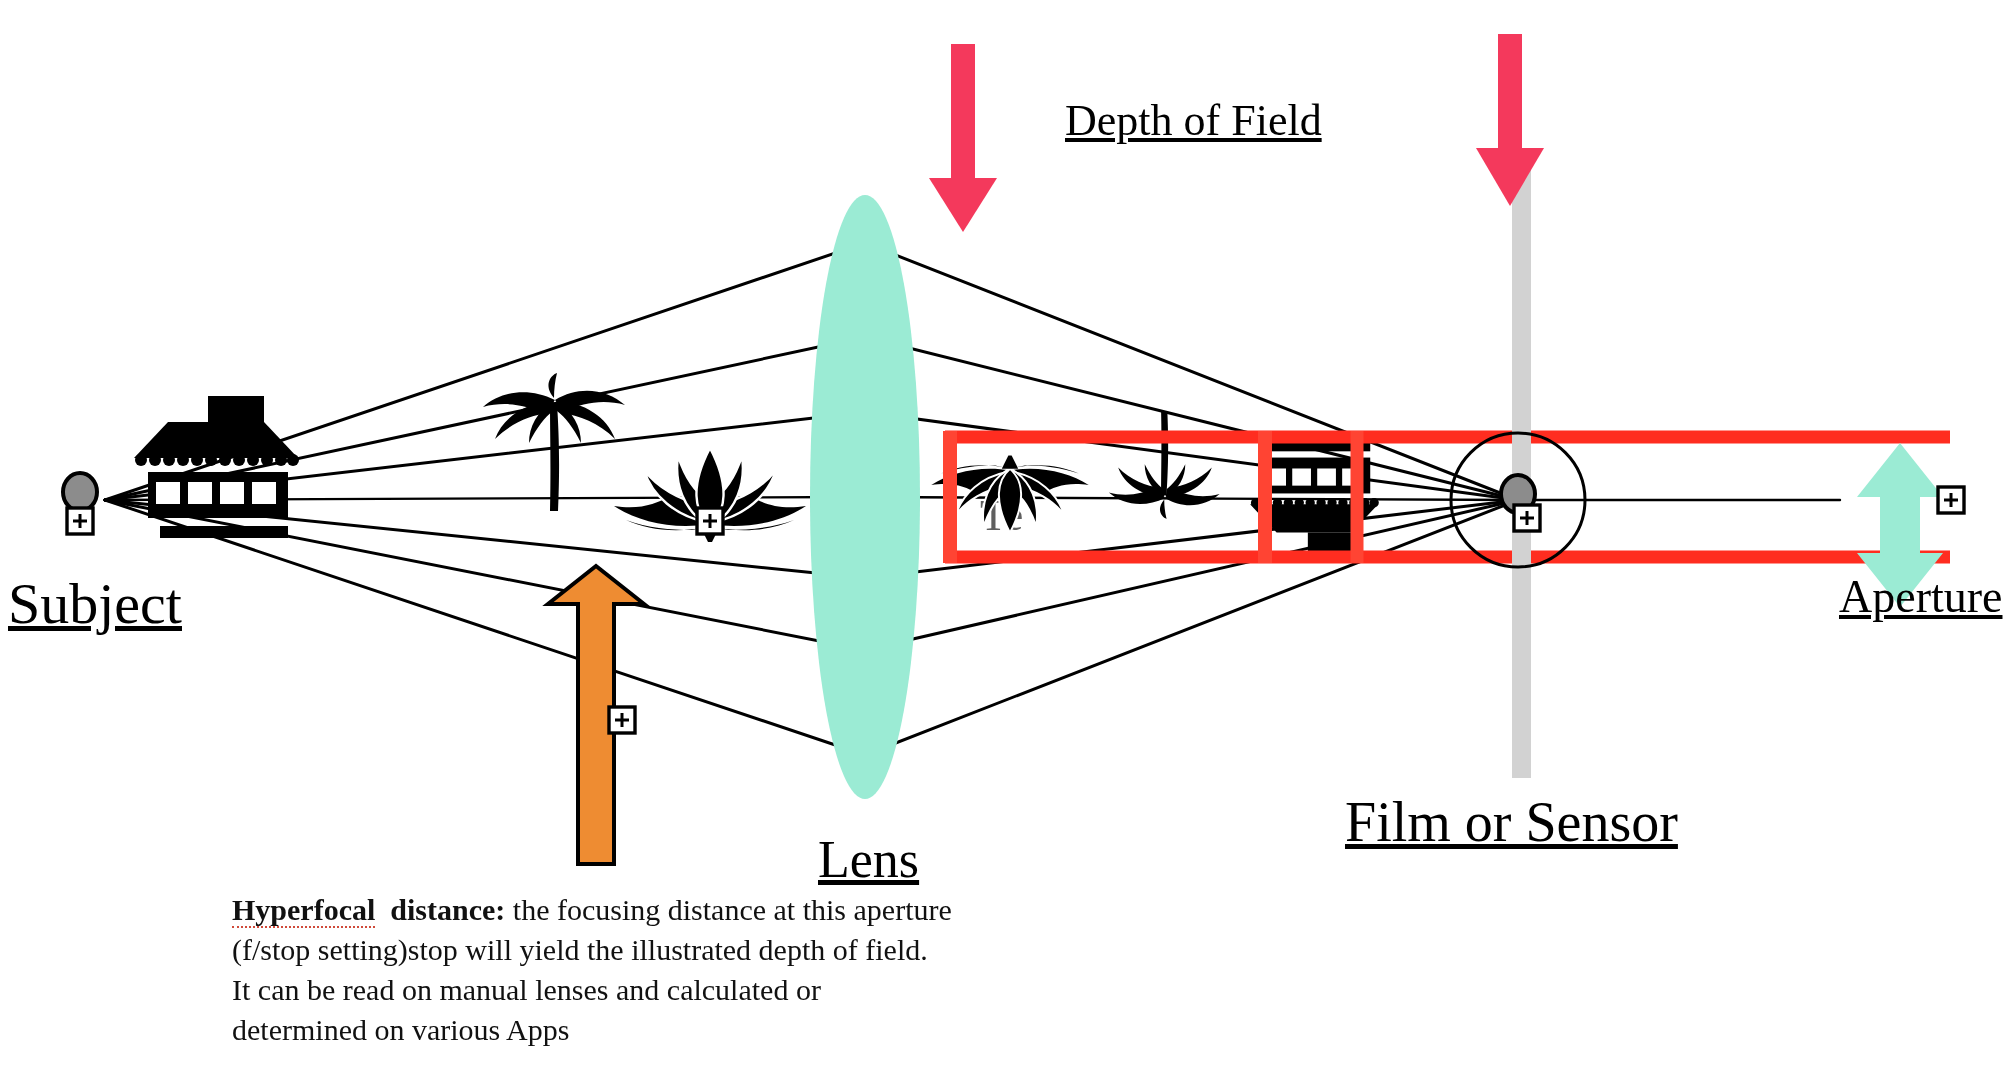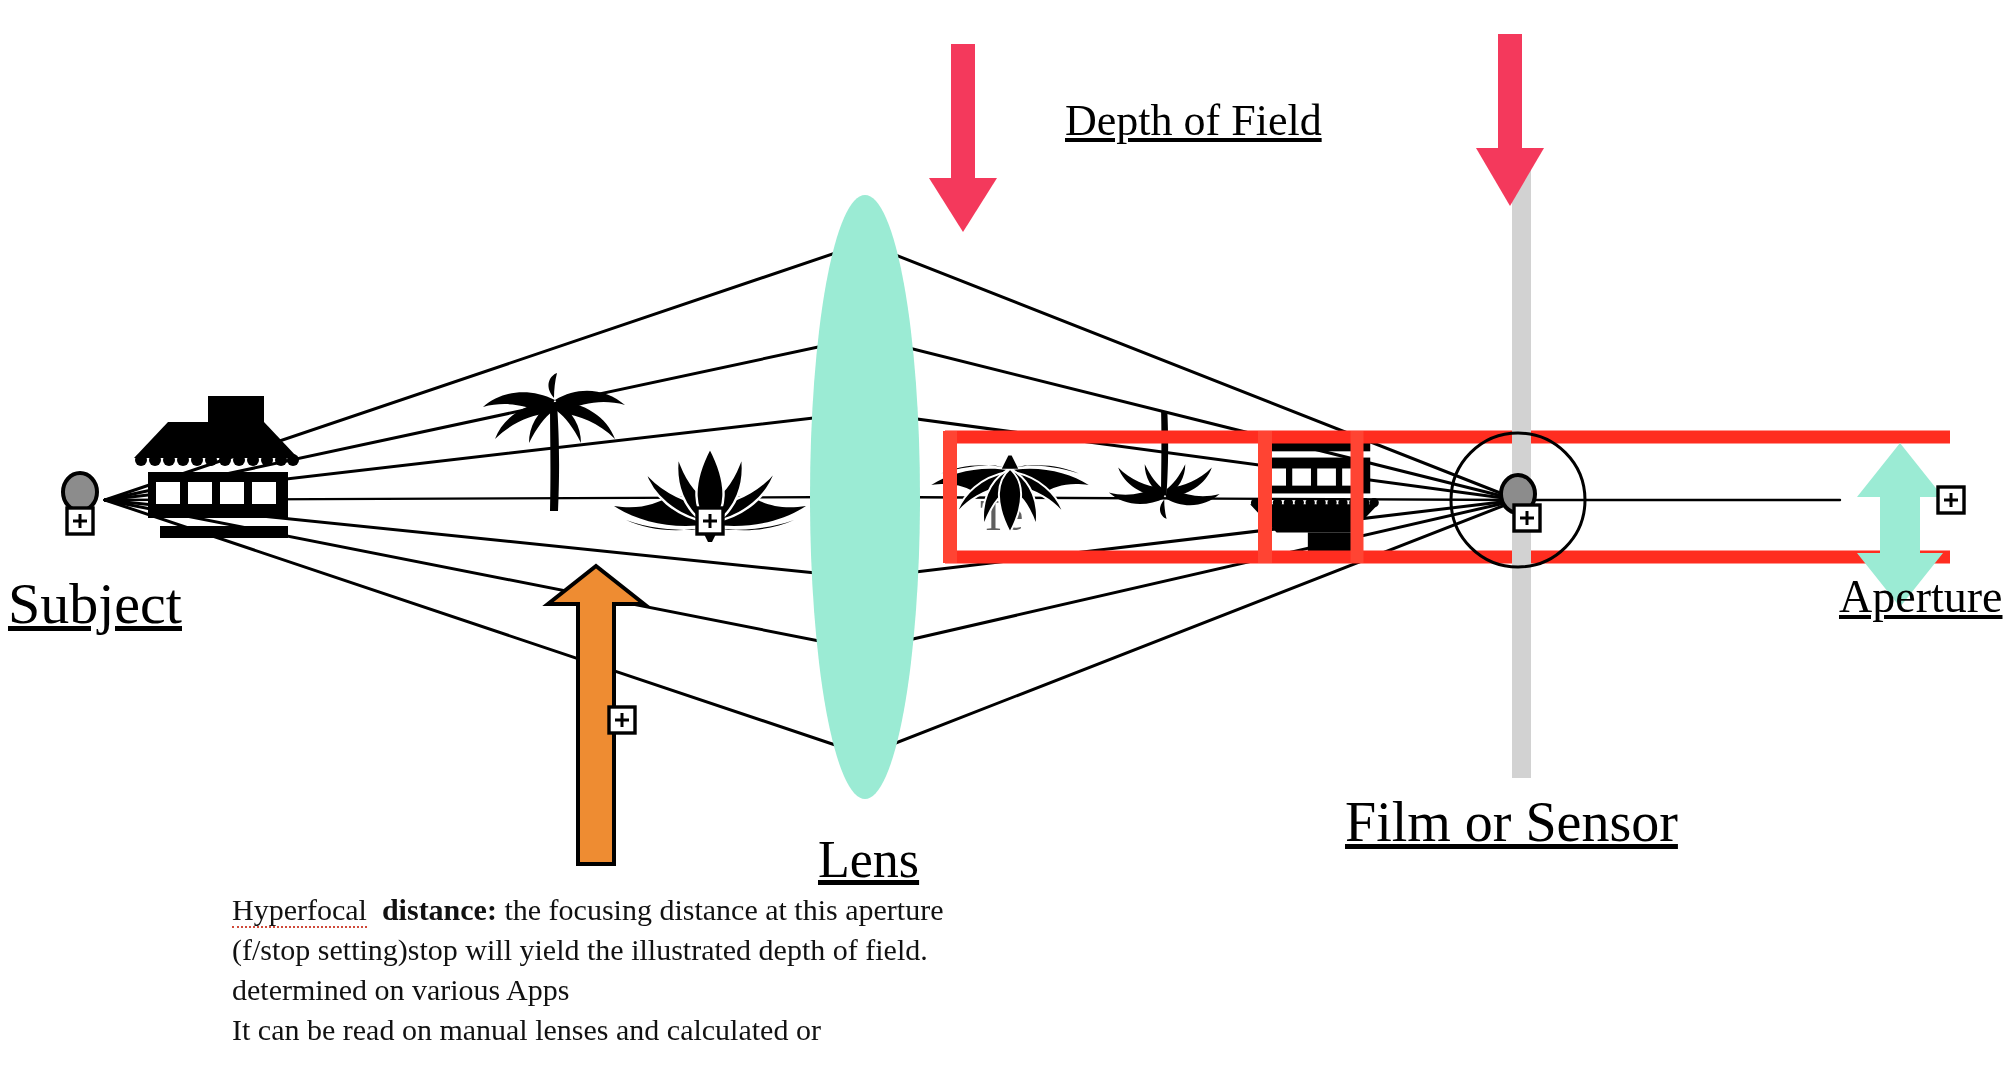--- a/index.html
+++ b/index.html
@@ -15,21 +15,21 @@
   .lbl{position:absolute;color:#000;white-space:nowrap;font-family:"Liberation Serif","DejaVu Serif",serif;text-decoration:underline;}
   #lbl-subject{left:8px;top:570px;font-size:58px;}
   #lbl-aperture{left:1800px;top:570px;font-size:46px;margin-left:39px;}
   #lbl-dof{left:1065px;top:95px;font-size:44px;}
   #lbl-lens{left:818px;top:830px;font-size:52px;}
   #lbl-sensor{left:1345px;top:790px;font-size:56px;}
   #caption{
     position:absolute;left:232px;top:890px;width:960px;
     font-size:30px;line-height:1.33;color:#111;
   }
-  #caption .hf{font-weight:normal;border-bottom:2px dotted #d04a3a;margin-top:28px;}
+  #caption .hf{font-weight:bold;border-bottom:2px dotted #d04a3a;margin-top:28px;}
   #caption .bd{font-weight:bold;}
   .capline{display:block;}
 </style>
 </head>
 <body>
 
 <div id="stage">
 
 <svg width="2012" height="1088" viewBox="0 0 2012 1088" xmlns="http://www.w3.org/2000/svg">
 
@@ -215,17 +215,17 @@
 
 <div class="lbl" id="lbl-dof">Depth of Field</div>
 
 <div class="lbl" id="lbl-lens">Lens</div>
 
 <div class="lbl" id="lbl-sensor">Film or Sensor</div>
 
 <div id="caption">
   <span class="capline"><span class="hf">Hyperfocal</span><span>&nbsp;&nbsp;</span><span class="bd">distance:</span><span> the focusing distance at this aperture</span></span>
   <span class="capline">(f/stop setting)stop will yield the illustrated depth of field.</span>
+  <span class="capline">It can be read on manual lenses and calculated or</span>
   <span class="capline">determined on various Apps</span>
-  <span class="capline">It can be read on manual lenses and calculated or</span>
 </div>
 
 </div>
 
 </body></html>

